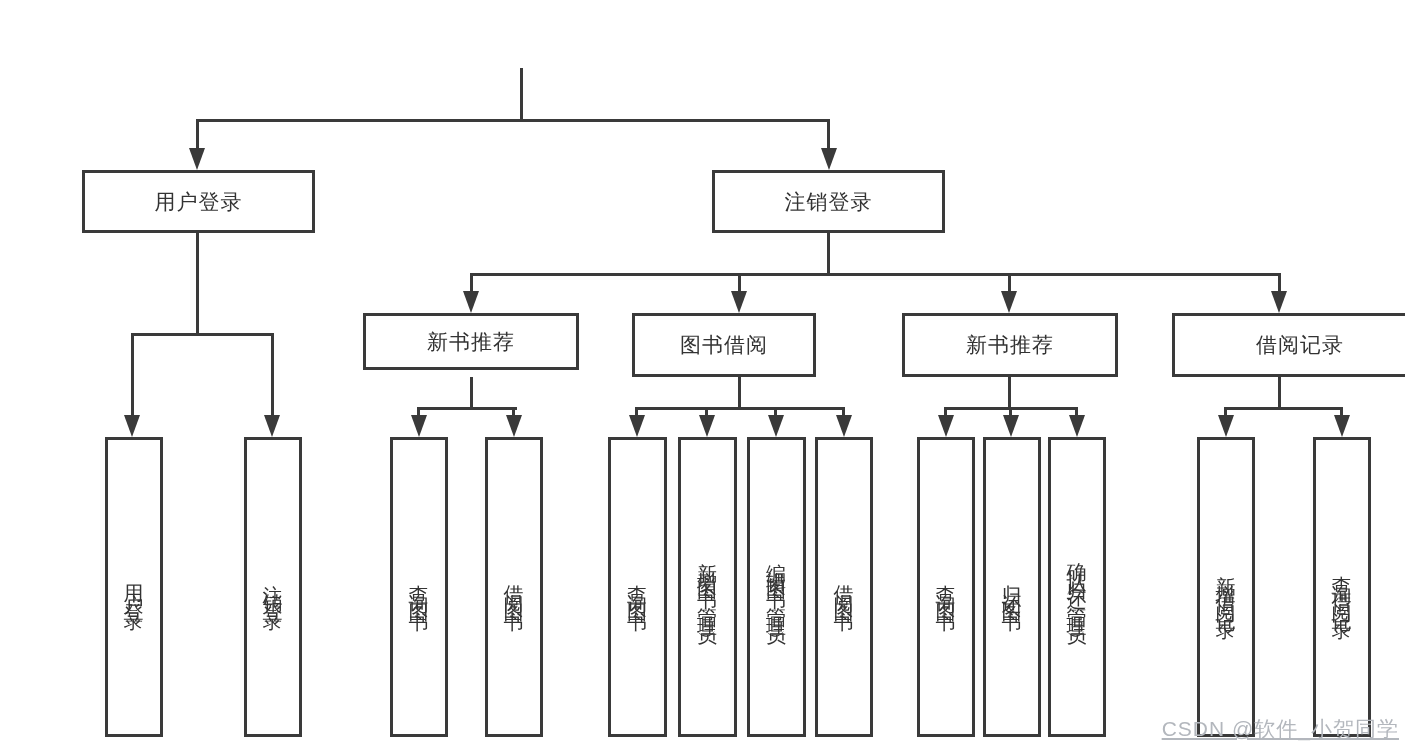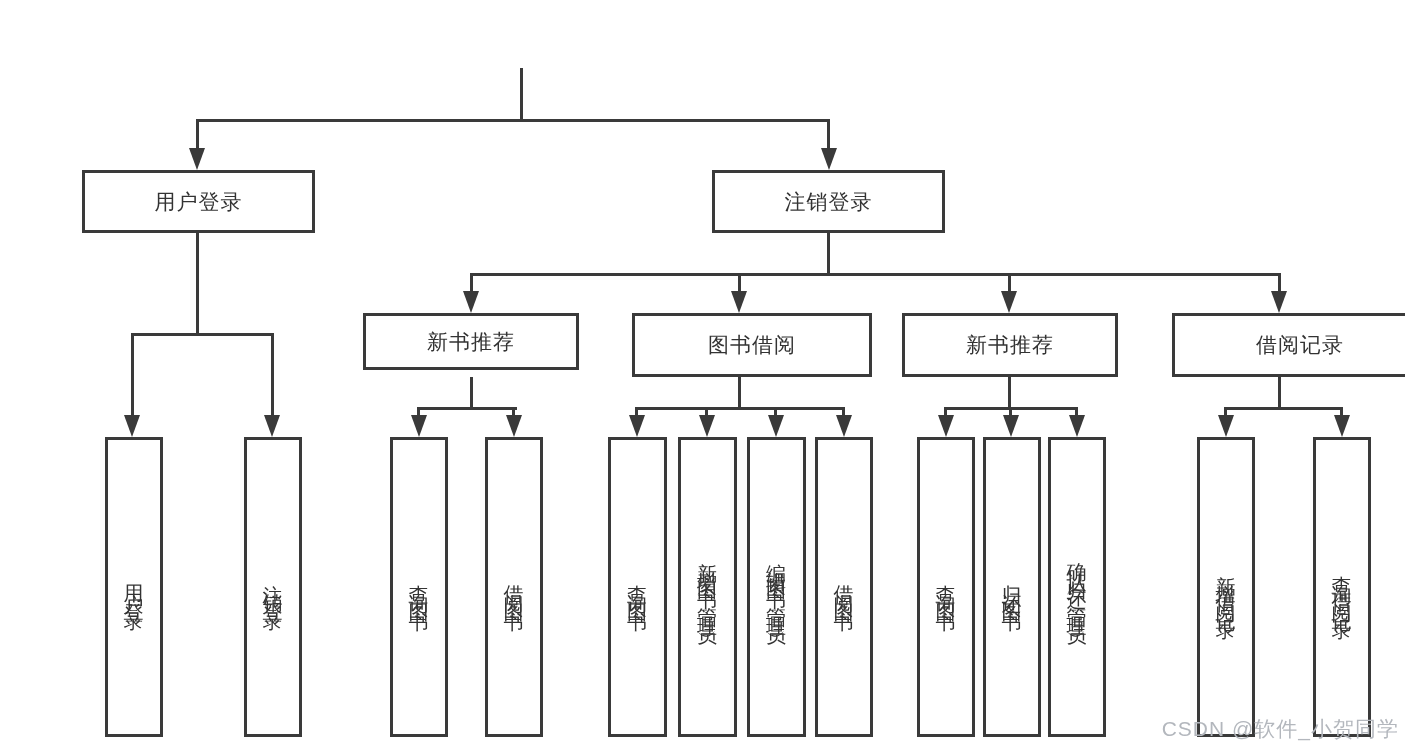--- a/index.html
+++ b/index.html
@@ -33,20 +33,21 @@
     position:absolute; width:0; height:0; z-index:1;
     border-left:8px solid transparent;
     border-right:8px solid transparent;
     border-top:22px solid var(--line,#3a3a3a);
   }
   .watermark {
     position:absolute; right:6px; bottom:4px;
     font-size:21px; letter-spacing:1px;
     color:var(--watermark,#b3b7bd);
     z-index:5;
+    text-decoration:underline;
   }
 </style>
 </head>
 <body>
 
 <div class="canvas">
 
   <div class="line vline" style="left:520px;top:68px;height:52px"></div>
   <div class="line hline" style="left:196px;top:119px;width:634px"></div>
   <div class="line vline" style="left:196px;top:119px;height:30px"></div>
@@ -76,21 +77,21 @@
   <div class="line vline" style="left:738px;top:273px;height:18px"></div>
   <div class="arrow" style="left:731px;top:291px"></div>
   <div class="line vline" style="left:1008px;top:273px;height:18px"></div>
   <div class="arrow" style="left:1001px;top:291px"></div>
   <div class="line vline" style="left:1278px;top:273px;height:18px"></div>
   <div class="arrow" style="left:1271px;top:291px"></div>
 
   <div class="box" style="left:363px;top:313px;width:216px;height:57px">
     <span class="hlabel">新书推荐</span>
   </div>
-  <div class="box" style="left:632px;top:313px;width:240px;height:64px">
+  <div class="box" style="left:632px;top:313px;width:184px;height:64px">
     <span class="hlabel">图书借阅</span>
   </div>
   <div class="box" style="left:902px;top:313px;width:216px;height:64px">
     <span class="hlabel">新书推荐</span>
   </div>
   <div class="box" style="left:1172px;top:313px;width:256px;height:64px">
     <span class="hlabel">借阅记录</span>
   </div>
 
   <div class="line vline" style="left:470px;top:377px;height:33px"></div>

